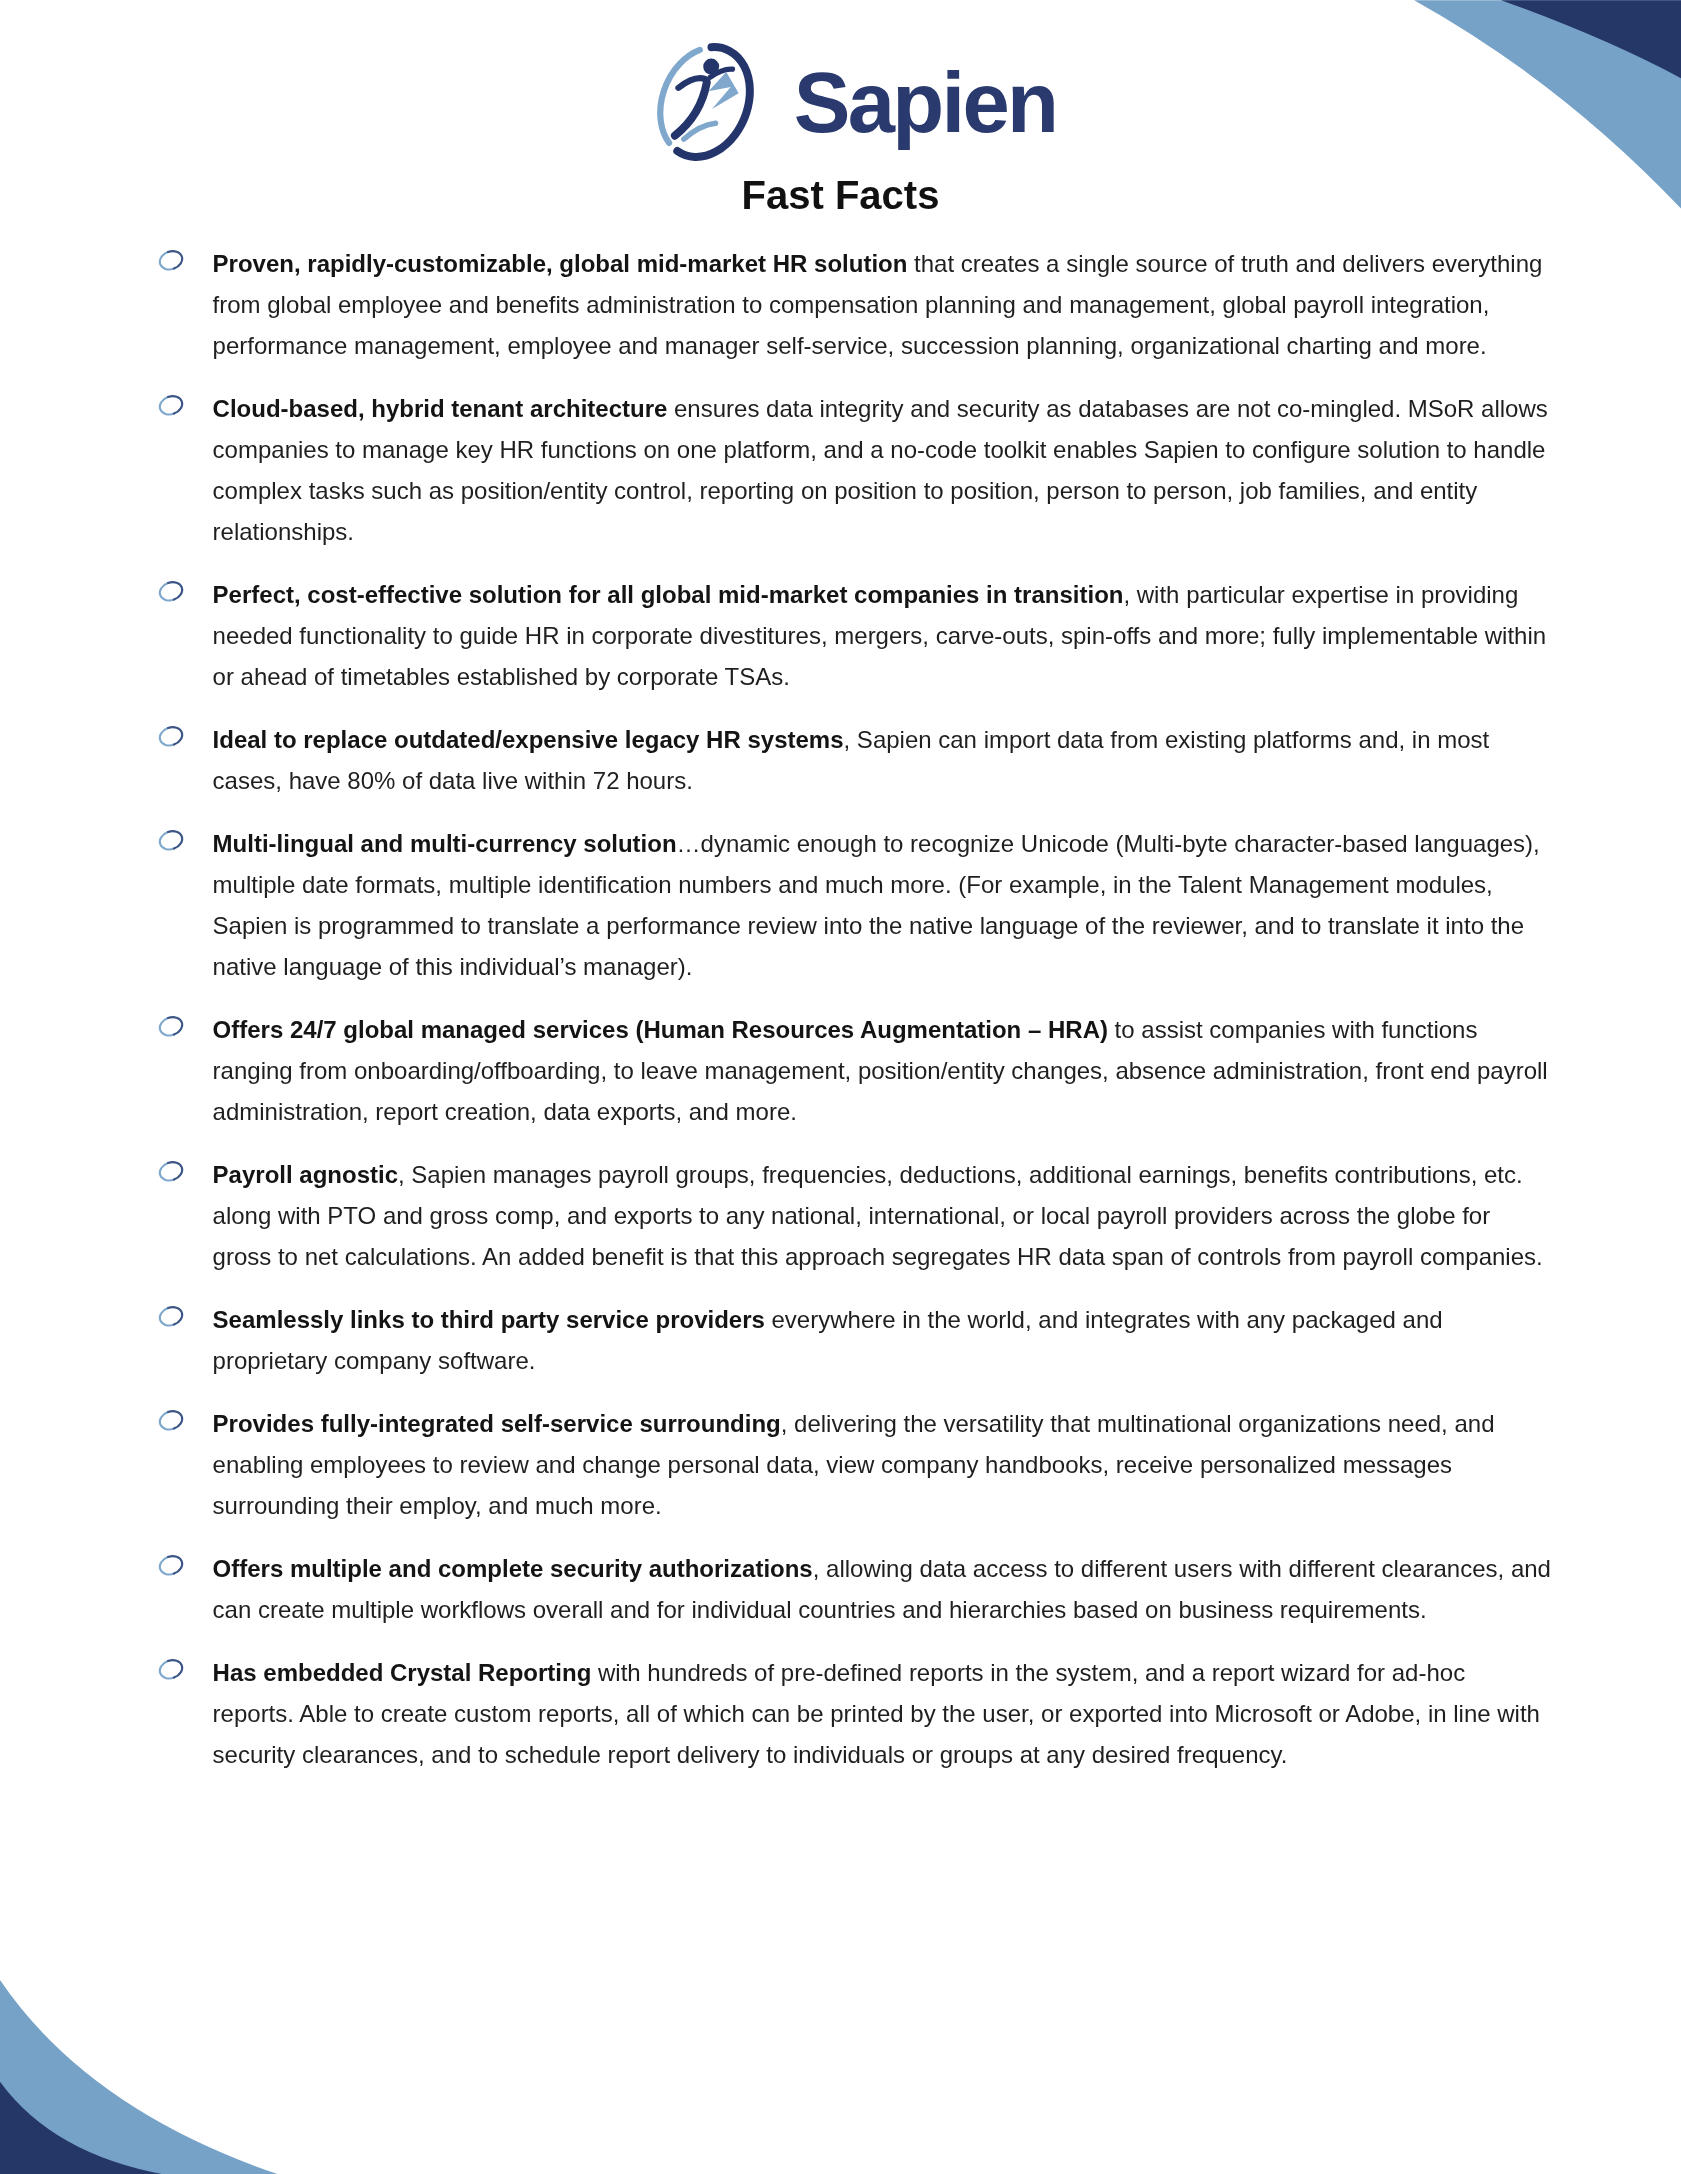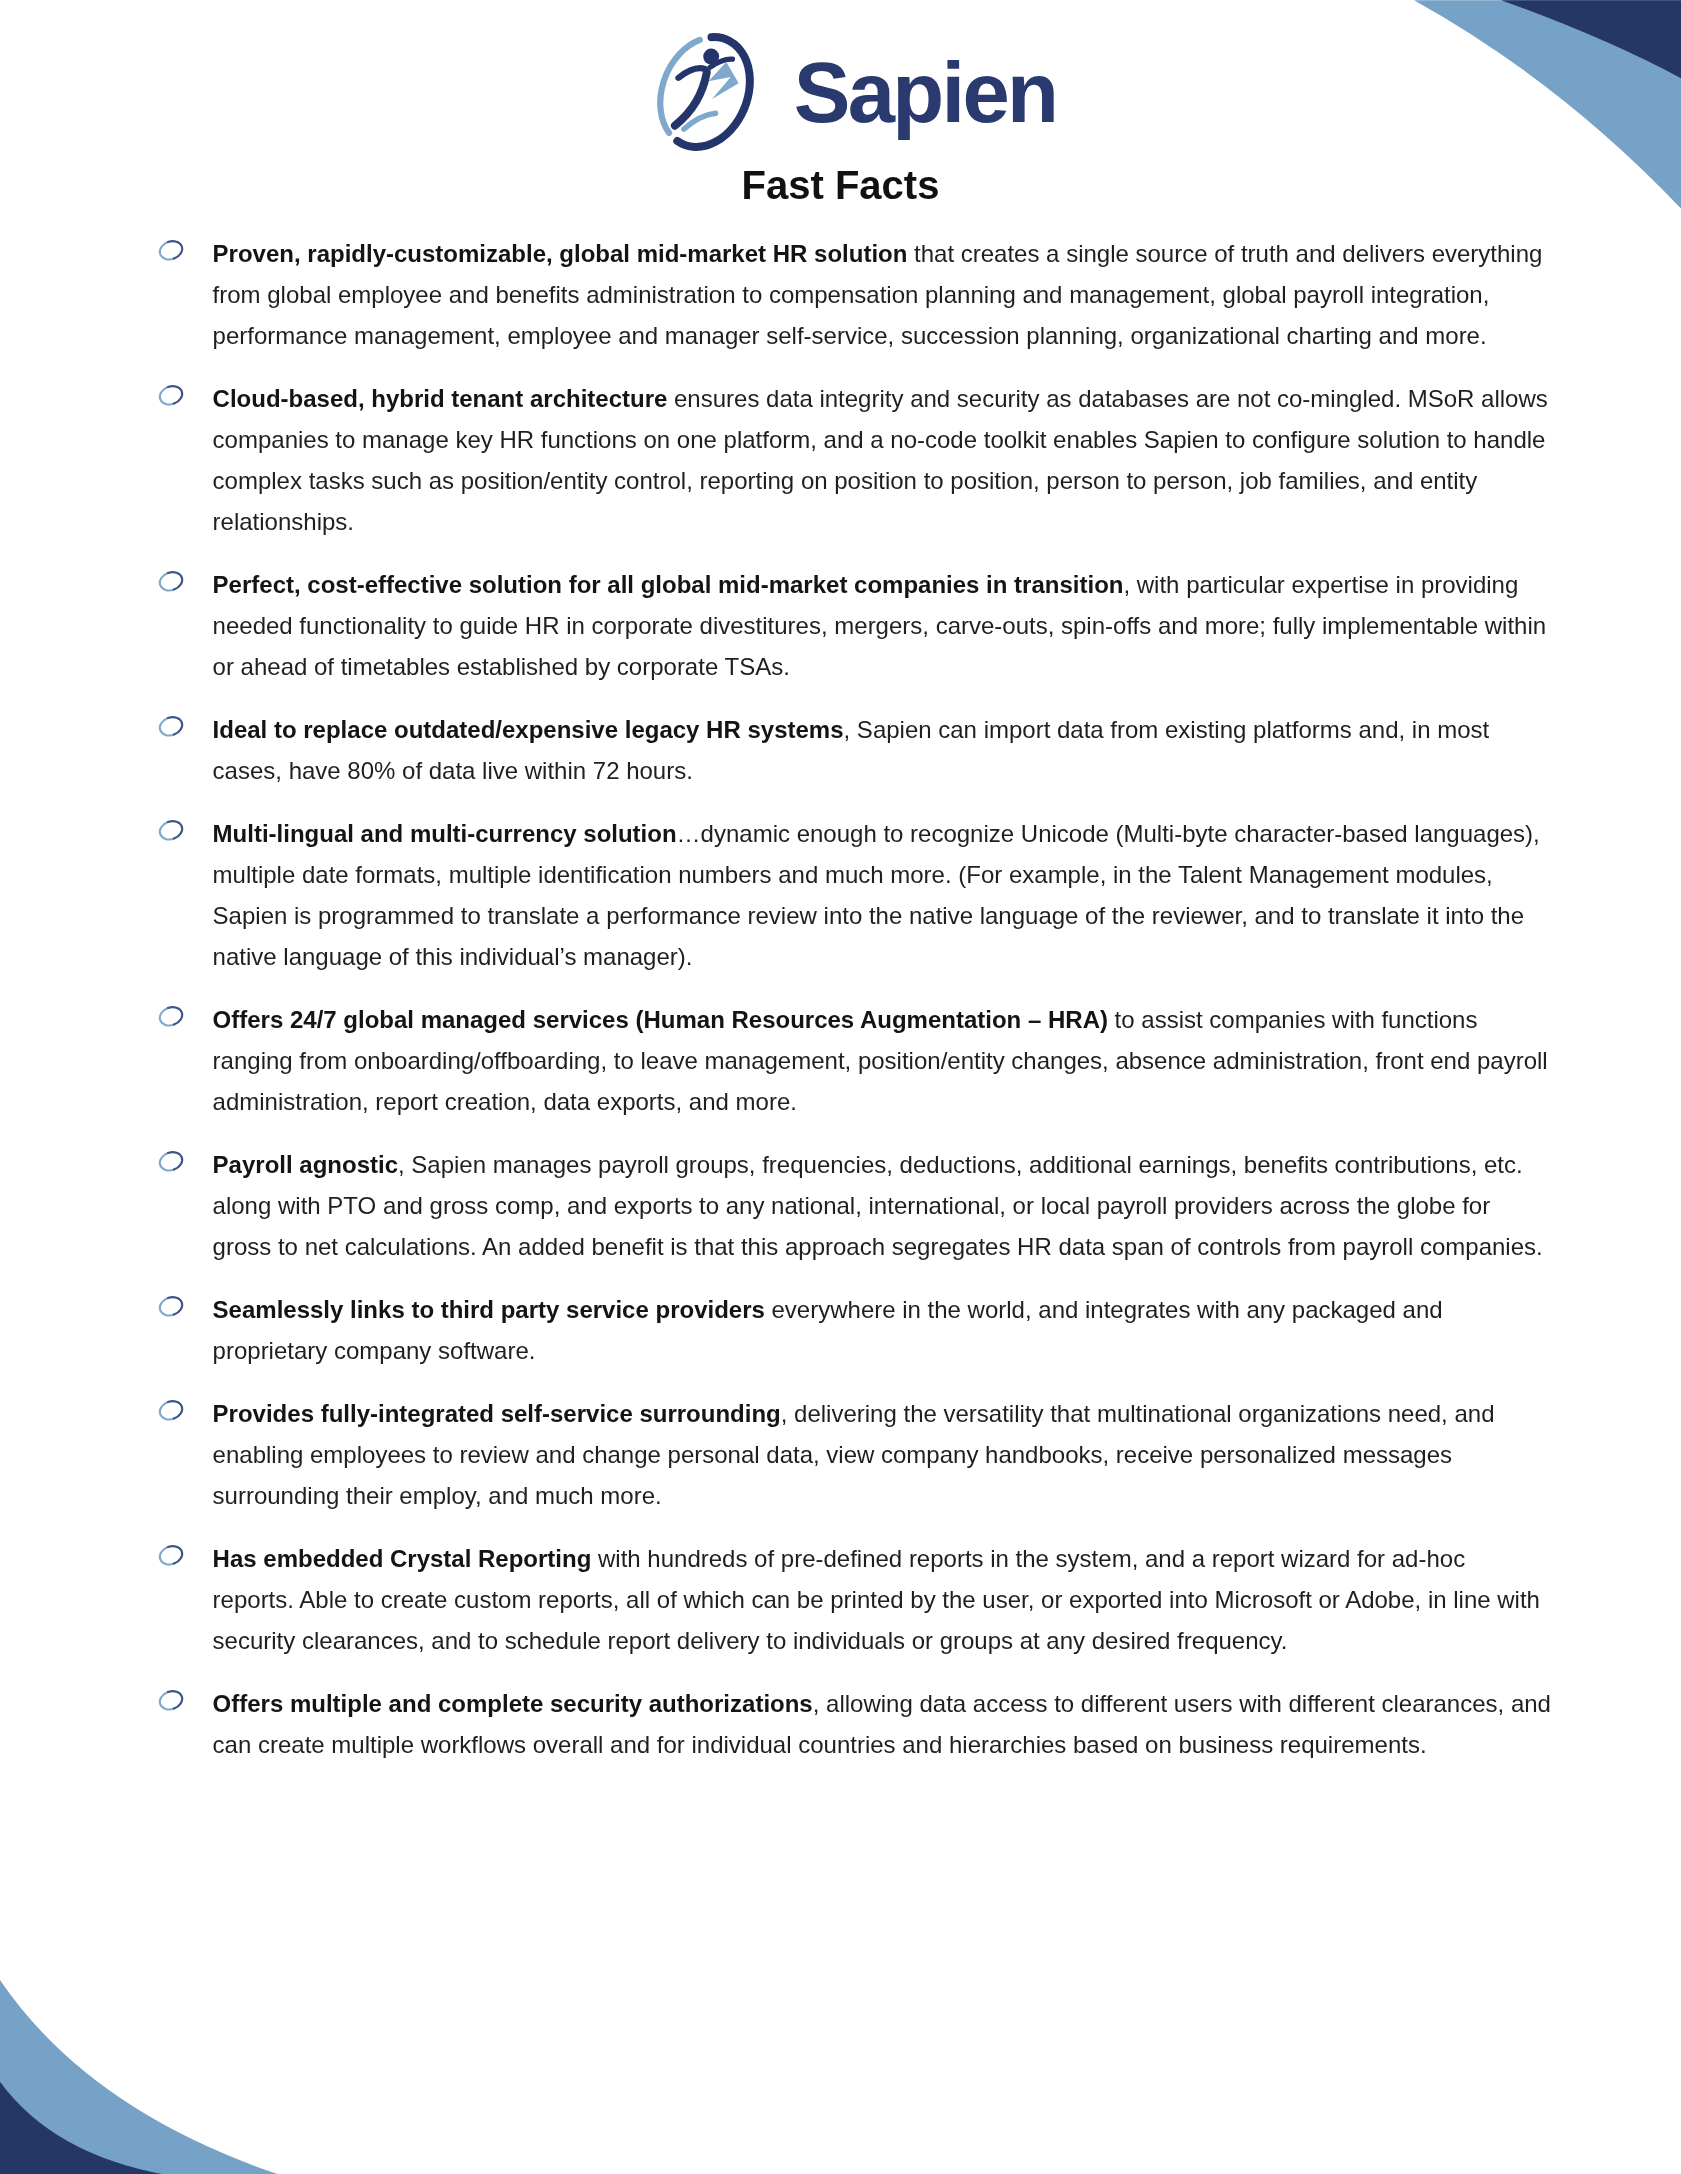--- a/index.html
+++ b/index.html
@@ -8,21 +8,21 @@
     background: #ffffff;
     font-family: "Liberation Sans", sans-serif;
     color: #1c1c1c;
     overflow: hidden;
     position: relative;
   }
   .corner { position: absolute; pointer-events: none; }
   .corner.top-right { top: 0; right: 0; }
   .corner.bottom-left { bottom: 0; left: 0; }
 
-  .header { padding-top: 30px; display: flex; justify-content: center; align-items: center; gap: 8.9px; }
+  .header { padding-top: 40px; display: flex; justify-content: center; align-items: center; gap: 8.9px; }
   .brand-text {
     font-size: 85px; font-weight: bold; color: #2A3A6E;
     letter-spacing: -2.7px; line-height: 1;
     font-family: "Liberation Sans", sans-serif;
   }
 
   .page-title {
     text-align: center; font-size: 40px; font-weight: bold; color: #111111;
     margin-top: 8.9px; margin-bottom: 25px;
     font-family: "Liberation Sans", sans-serif;
@@ -188,29 +188,29 @@
 
   <li class="bullet">
     <span class="bullet-icon">
       <svg width="30" height="26.6" viewBox="0 0 34 30">
         <g transform="rotate(-20 17 15)" fill="none" stroke-linecap="round">
           <path d="M17,5 A13,10 0 0 0 17,25" stroke="#7FA8CC" stroke-width="2.4"></path>
           <path d="M17,5 A13,10 0 0 1 17,25" stroke="#3A5586" stroke-width="2.4"></path>
         </g>
       </svg>
     </span>
+    <p class="bullet-text"><b>Offers multiple and complete security authorizations</b><span>, allowing data access to different users with different clearances, and can create multiple workflows overall and for individual countries and hierarchies based on business requirements.</span></p>
+  </li>
+
+  <li class="bullet">
+    <span class="bullet-icon">
+      <svg width="30" height="26.6" viewBox="0 0 34 30">
+        <g transform="rotate(-20 17 15)" fill="none" stroke-linecap="round">
+          <path d="M17,5 A13,10 0 0 0 17,25" stroke="#7FA8CC" stroke-width="2.4"></path>
+          <path d="M17,5 A13,10 0 0 1 17,25" stroke="#3A5586" stroke-width="2.4"></path>
+        </g>
+      </svg>
+    </span>
     <p class="bullet-text"><b>Has embedded Crystal Reporting</b><span> with hundreds of pre-defined reports in the system, and a report wizard for ad-hoc reports. Able to create custom reports, all of which can be printed by the user, or exported into Microsoft or Adobe, in line with security clearances, and to schedule report delivery to individuals or groups at any desired frequency.</span></p>
   </li>
 
-  <li class="bullet">
-    <span class="bullet-icon">
-      <svg width="30" height="26.6" viewBox="0 0 34 30">
-        <g transform="rotate(-20 17 15)" fill="none" stroke-linecap="round">
-          <path d="M17,5 A13,10 0 0 0 17,25" stroke="#7FA8CC" stroke-width="2.4"></path>
-          <path d="M17,5 A13,10 0 0 1 17,25" stroke="#3A5586" stroke-width="2.4"></path>
-        </g>
-      </svg>
-    </span>
-    <p class="bullet-text"><b>Offers multiple and complete security authorizations</b><span>, allowing data access to different users with different clearances, and can create multiple workflows overall and for individual countries and hierarchies based on business requirements.</span></p>
-  </li>
-
 </ul>
 
 
 </body></html>

